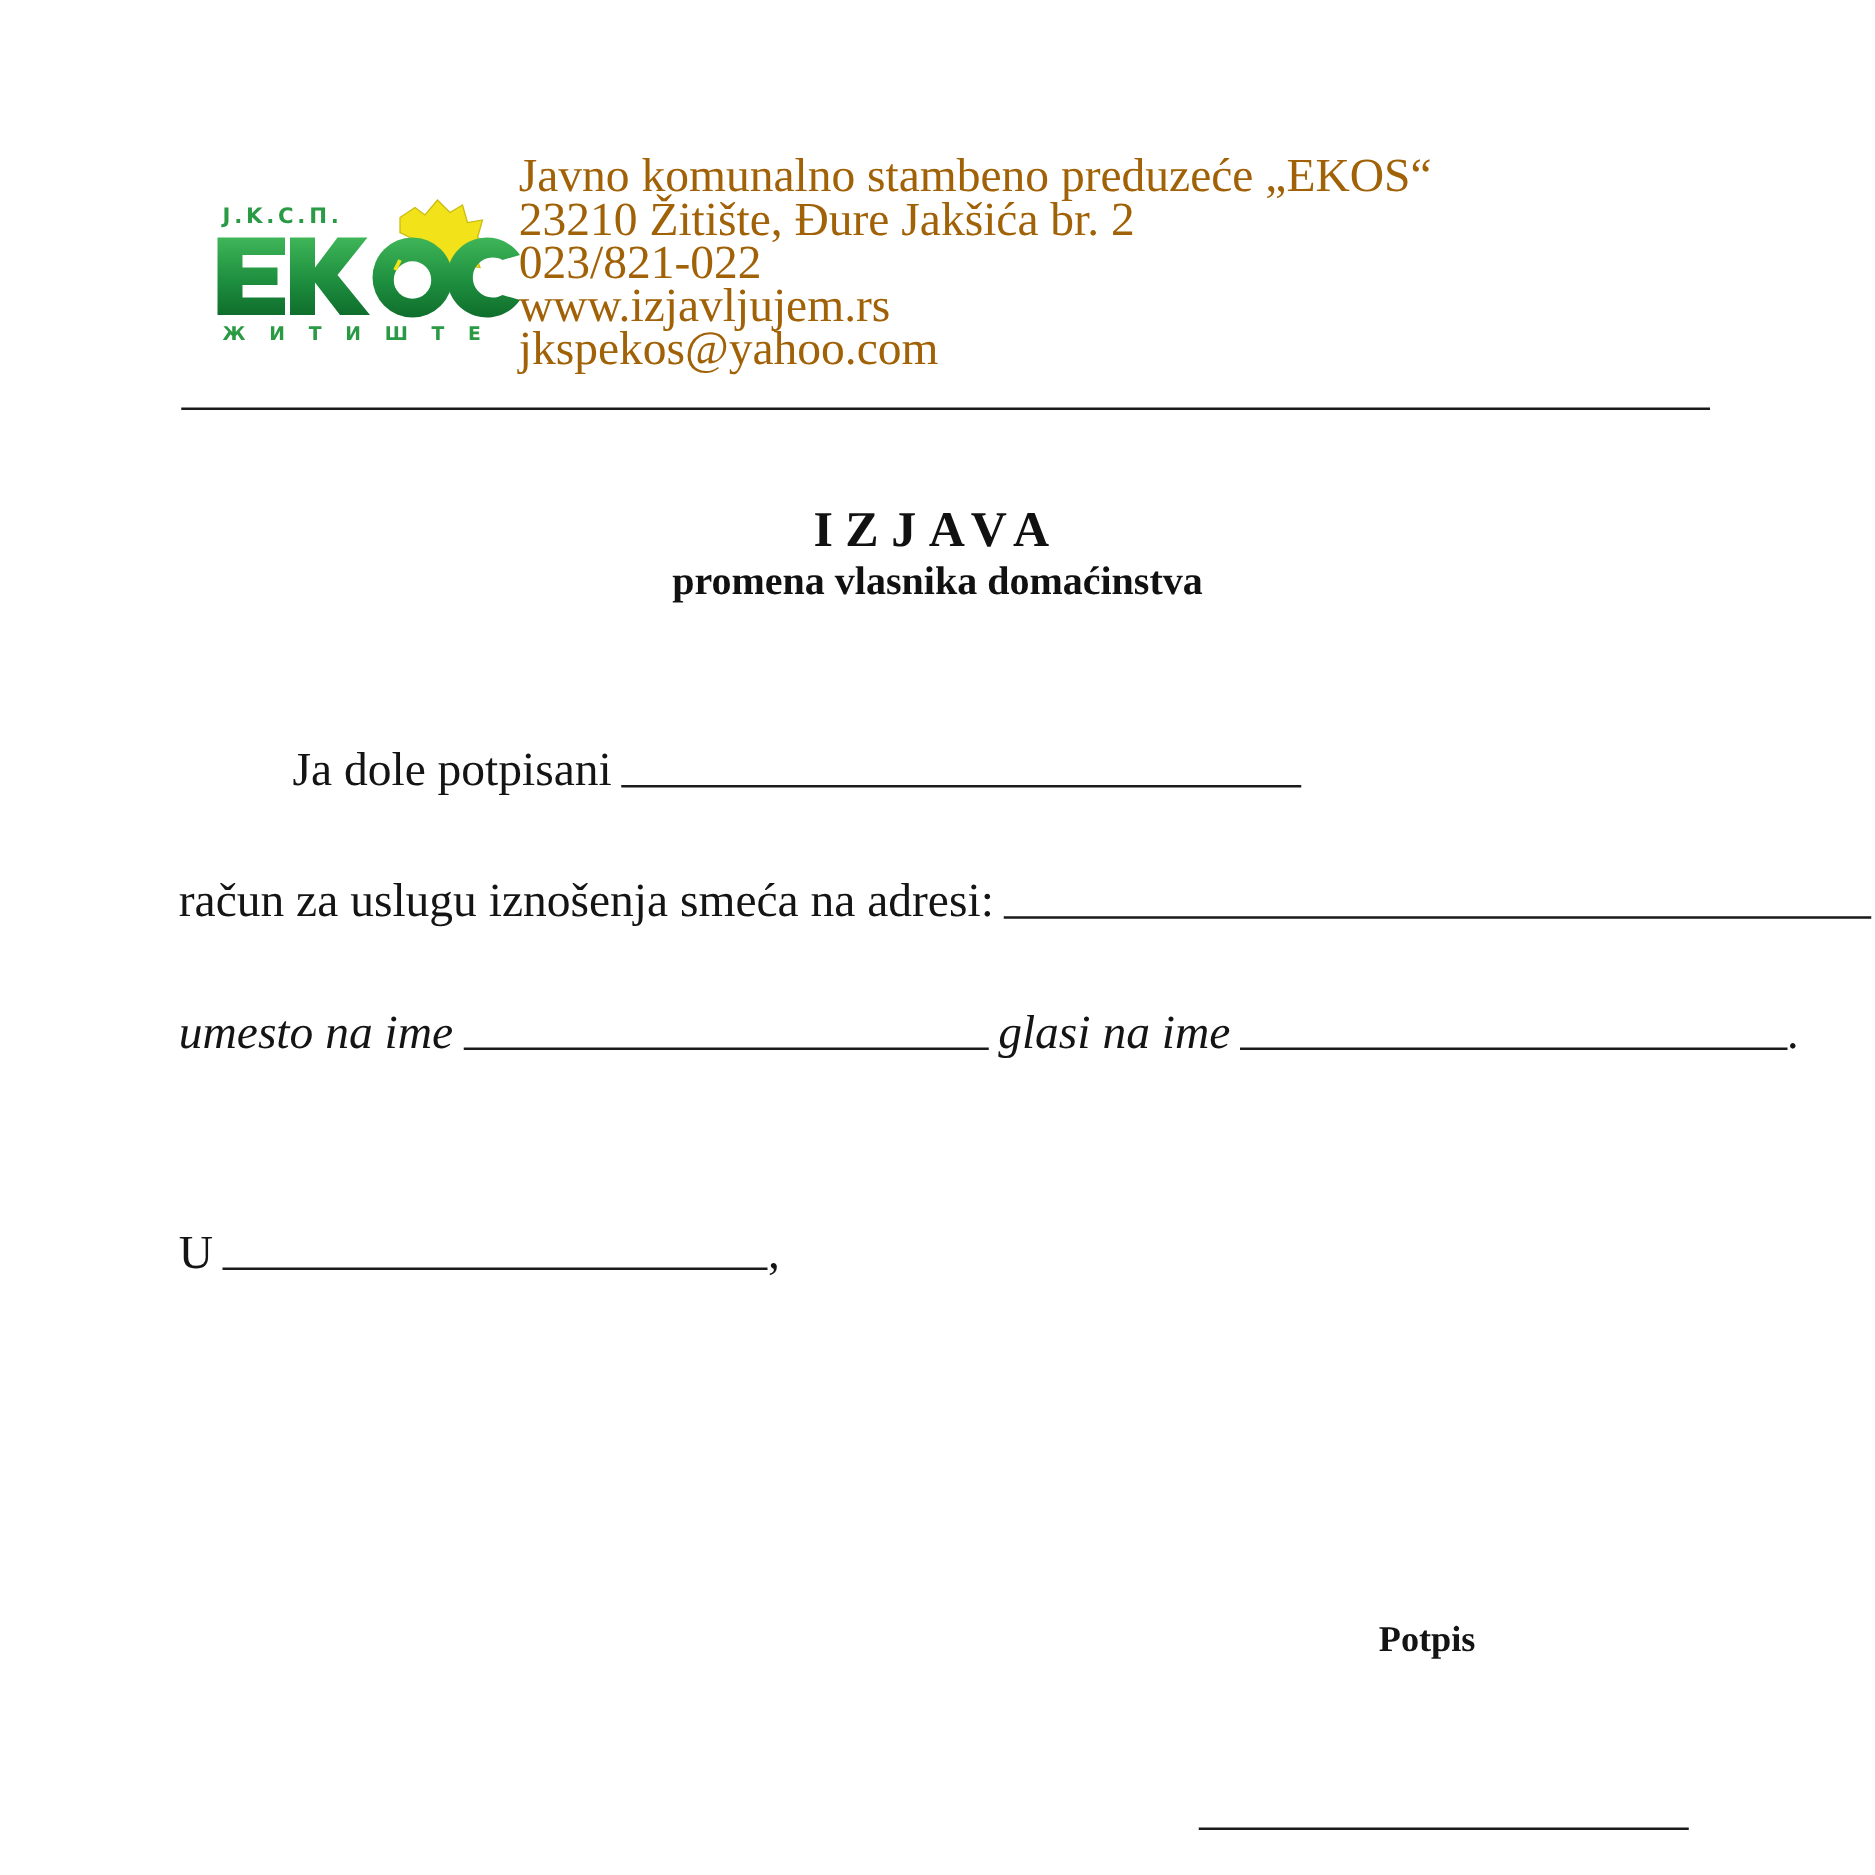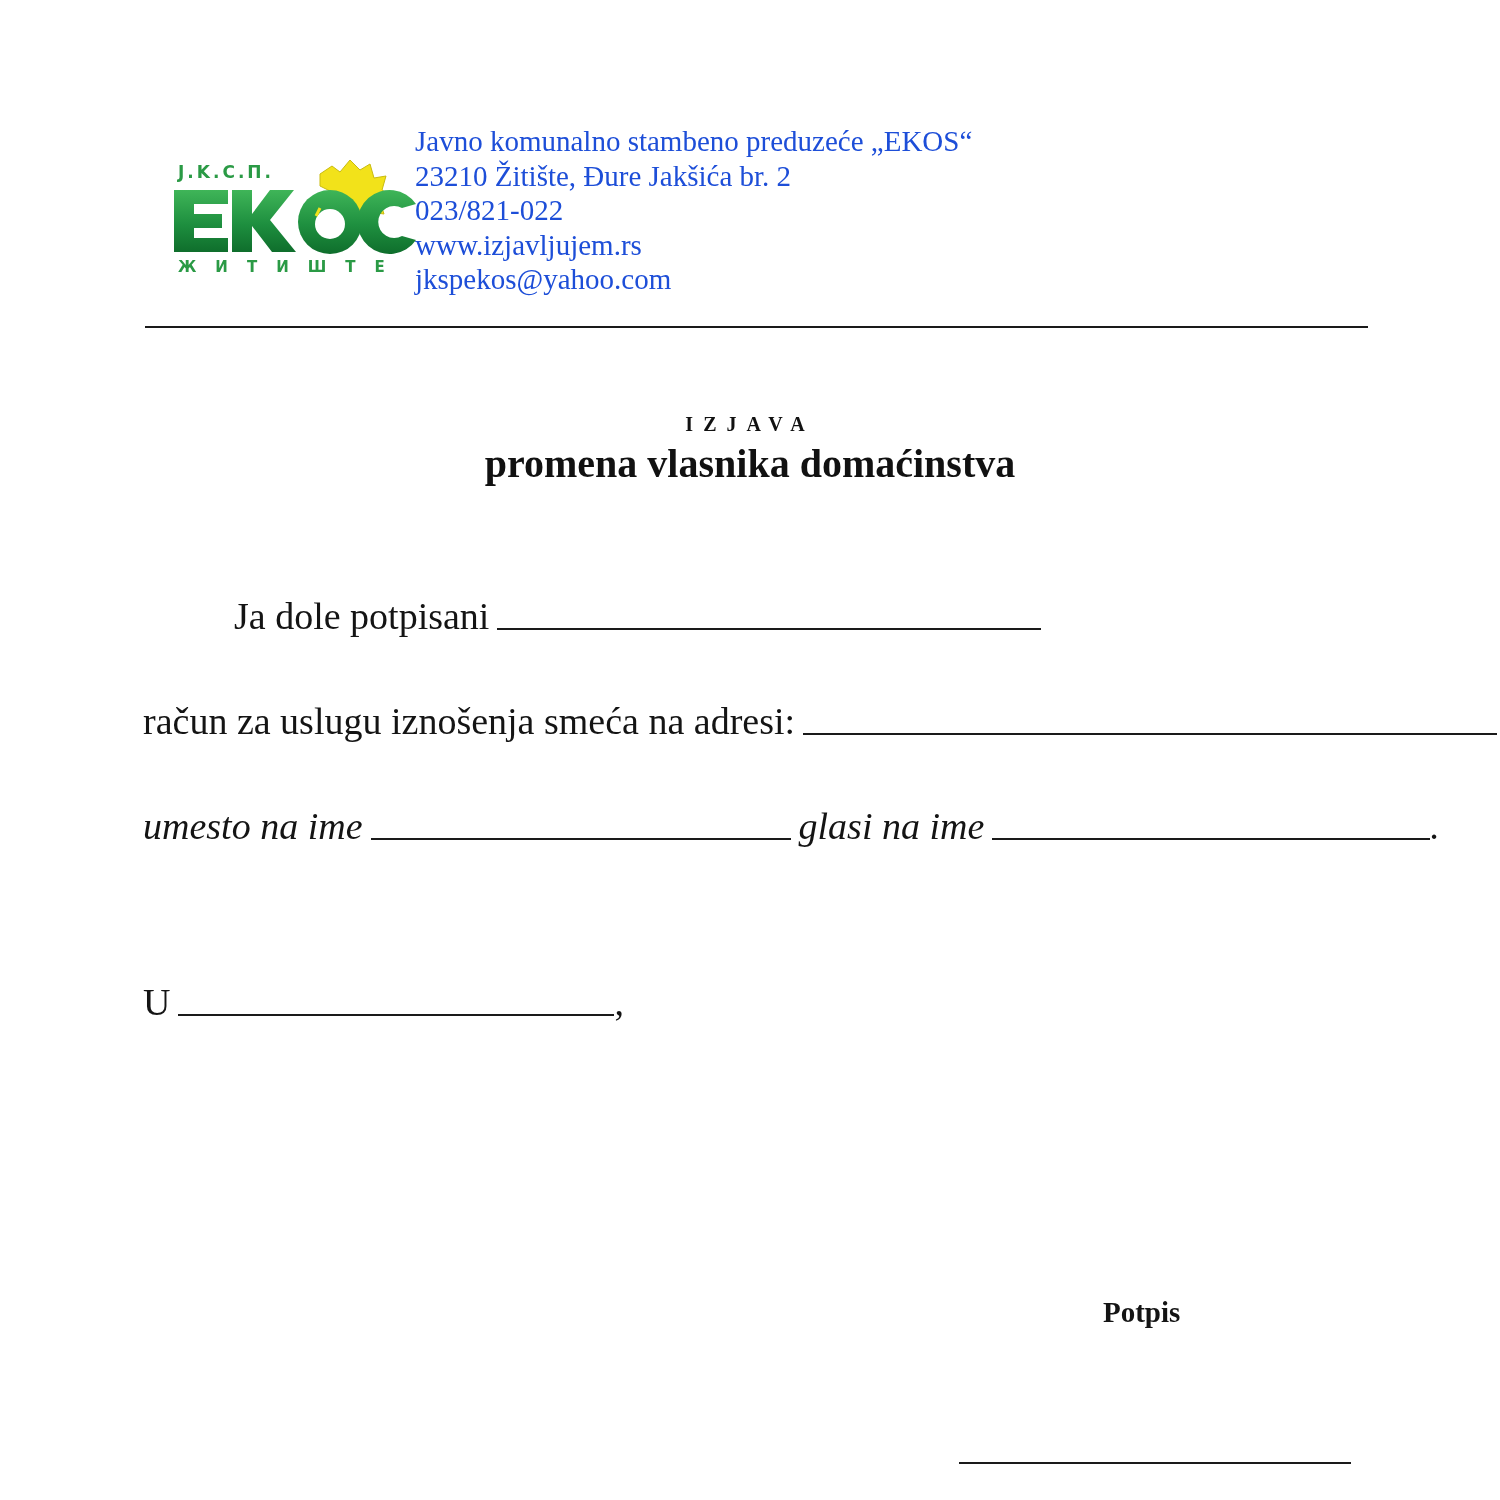--- a/index.html
+++ b/index.html
@@ -27,23 +27,23 @@
       top: 152px;
       width: 250px;
       height: 125px;
       margin-left: 24px;
     }
     .logo svg { display: block; }
     .contact {
       position: absolute;
       left: 415px;
       top: 124px;
-      font-size: 29px;
+      font-size: 38px;
       line-height: 34.5px;
-      color: #1d4ed8;
+      color: #a16207;
     }
     .contact div { white-space: nowrap; }
     .header-rule {
       position: absolute;
       left: 145px;
       top: 326px;
       width: 1223px;
       height: 2px;
       background: #1a1a1a;
     }
@@ -51,26 +51,26 @@
     .title-block {
       position: absolute;
       left: 0;
       width: 1500px;
       top: 404px;
       text-align: center;
       font-weight: bold;
       color: #111;
     }
     .title-main {
-      font-size: 20px;
+      font-size: 40px;
       letter-spacing: 10px;
       line-height: 40px;
     }
     .title-sub {
-      font-size: 40px;
+      font-size: 32px;
       line-height: 40px;
     }
     
     .line {
       position: absolute;
       font-size: 38px;
       line-height: 36px;
       white-space: nowrap;
       color: #141414;
       display: flex;

